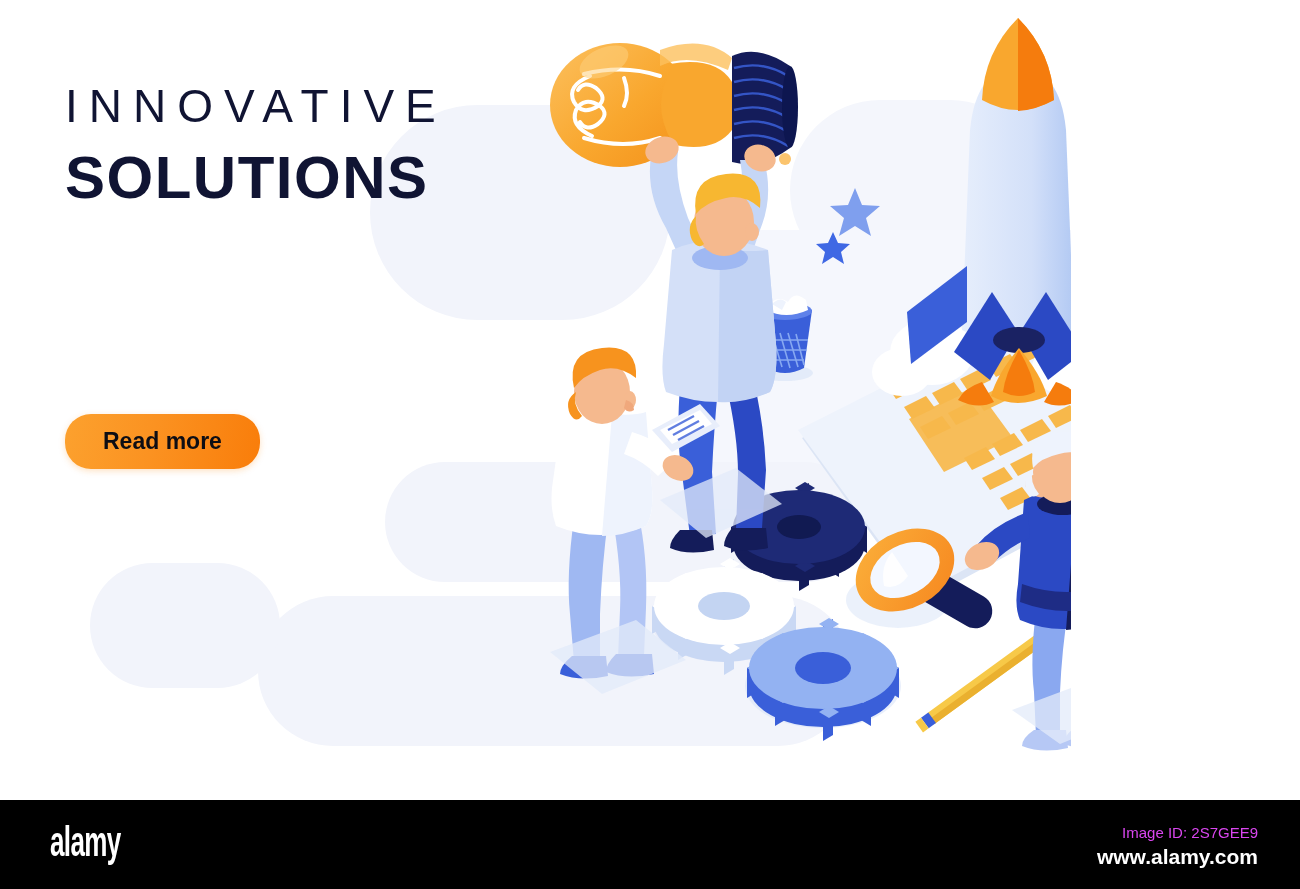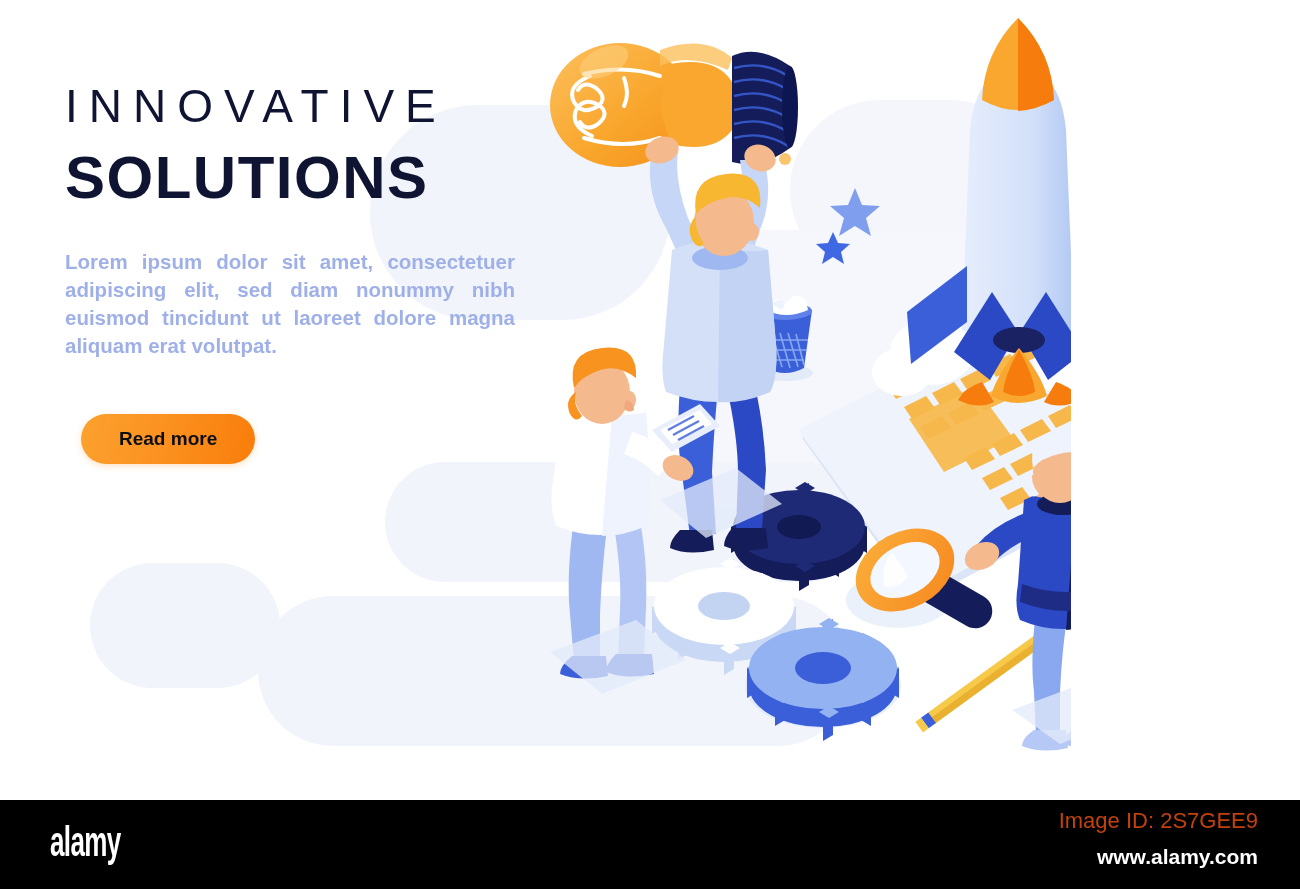--- a/index.html
+++ b/index.html
@@ -28,45 +28,45 @@
   .title-line2{
     font-size:60px;letter-spacing:1.5px;color:#101433;
     font-weight:700;line-height:1.02;margin:16px 0 0 0;white-space:nowrap;
   }
   .lede{
     margin:40px 0 0 0;width:450px;
     font-size:20.5px;line-height:28px;font-weight:700;
     color:#9fb0e8;text-align:justify;
   }
   .cta{
-    position:absolute;left:16px;top:332px;
+    position:absolute;left:0;top:332px;
     display:inline-flex;align-items:center;justify-content:center;
     padding:14px 38px;border:none;border-radius:26px;cursor:pointer;
     background:linear-gradient(100deg,#fca12e 0%,#fb9221 45%,#f97d0a 100%);
-    color:#0d0d14;font-size:19px;font-weight:700;font-family:"Liberation Sans",sans-serif;
+    color:#0d0d14;font-size:23px;font-weight:700;font-family:"Liberation Sans",sans-serif;
     box-shadow:0 2px 6px rgba(250,140,20,.25);
     text-align:center;
   }
 
   
   #art{position:absolute;left:520px;top:0;width:780px;height:800px;}
   #art svg{display:block;width:780px;height:800px;}
 
   
   #footer{
     position:absolute;left:0;top:800px;width:1300px;height:89px;background:#000;
   }
   .alamy-logo{
     position:absolute;left:50px;top:18px;color:#fff;
     font-size:42px;font-weight:700;font-family:"Liberation Sans",sans-serif;
     letter-spacing:-1px;transform:scaleX(.62);transform-origin:left center;
   }
   .imgid{
-    position:absolute;right:42px;top:8px;color:#c2410c;
-    font-size:22px;font-family:"Liberation Sans",sans-serif;white-space:nowrap;
+    position:absolute;right:42px;top:24px;color:#d946ef;
+    font-size:15px;font-family:"Liberation Sans",sans-serif;white-space:nowrap;
   }
   .wwwalamy{
     position:absolute;right:42px;top:45px;color:#fff;
     font-size:21px;font-weight:700;font-family:"Liberation Sans",sans-serif;white-space:nowrap;text-align:right;
   }
 </style>
 </head>
 <body>
 
 <div id="stage">
@@ -74,21 +74,20 @@
   <div class="blob b6"></div>
   <div class="blob b5"></div>
   <div class="blob b1"></div>
   <div class="blob b4"></div>
   <div class="blob b2"></div>
   <div class="blob b3"></div>
 
   <div class="copy">
     <h1 class="title-line1">INNOVATIVE</h1>
     <h1 class="title-line2">SOLUTIONS</h1>
-    <p class="lede">Lorem ipsum dolor sit amet, consectetuer adipiscing elit, sed diam nonummy nibh euismod tincidunt ut laoreet dolore magna aliquam erat volutpat.</p>
     <button class="cta">Read more</button>
   </div>
 
   <div id="art">
   <svg viewBox="0 0 780 800" xmlns="http://www.w3.org/2000/svg">
     <defs>
       <linearGradient id="bulbG" x1="0" y1="0" x2="1" y2="1">
         <stop offset="0%" stop-color="#fcc05e"></stop>
             <stop offset="55%" stop-color="#f9a72e"></stop>
             <stop offset="100%" stop-color="#f4911a"></stop>

